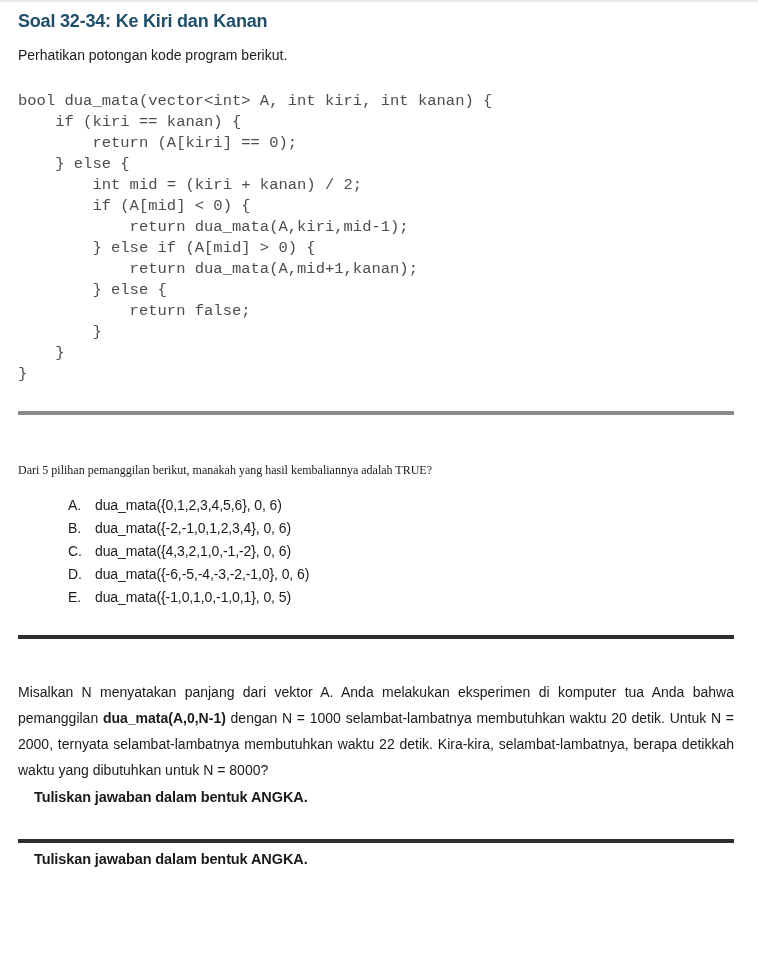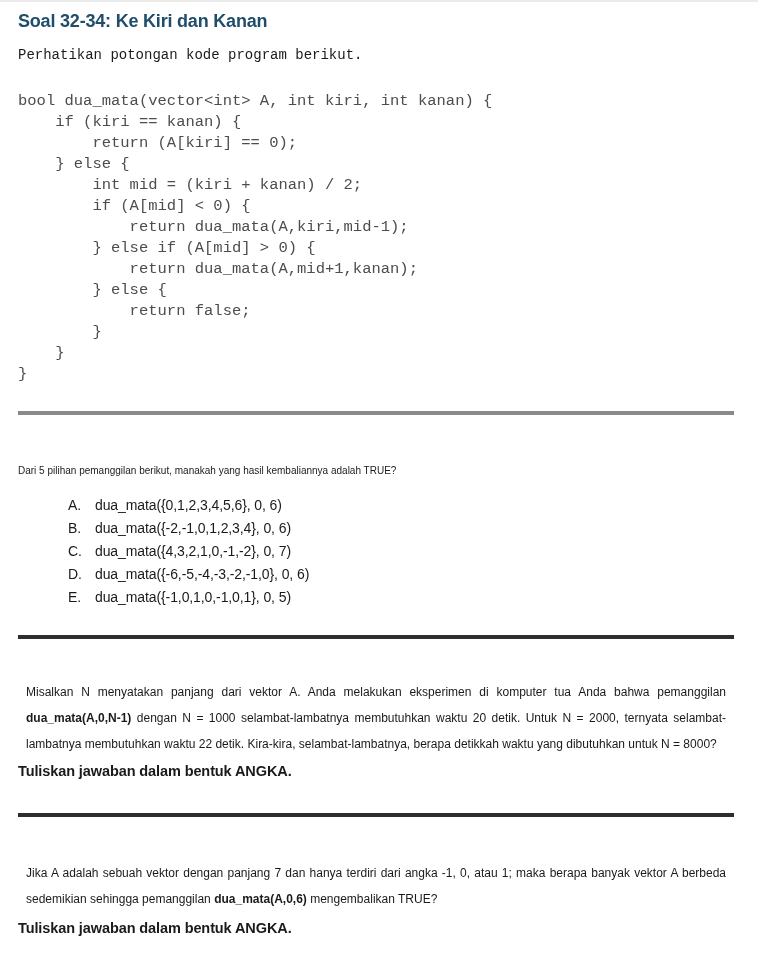--- a/index.html
+++ b/index.html
@@ -18,53 +18,53 @@
     font-family:"Liberation Sans",sans-serif;
     color:var(--body_text);
   }
   .page{padding:7px 24px 0 18px;}
 
   .title{
     margin:2px 0 0;
     font-size:18px;font-weight:700;letter-spacing:-0.2px;
     color:var(--title);
   }
-  .intro{margin:15px 0 0;font-size:14px;line-height:16px;font-family:Liberation Mono, monospace;}
+  .intro{margin:15px 0 0;font-size:14px;line-height:16px;}
 
   .code{
     margin:28px 0 0;
     font-family:"Liberation Mono","DejaVu Sans Mono",monospace;
     font-size:15.5px;line-height:21px;
     color:var(--code_text);
     white-space:pre;
   }
 
   .divider-thick{
     margin-top:26px;height:4px;background:var(--divider_thick);
   }
   .divider-double{
     height:2px;background:#ffffff;
     border-top:2px solid var(--divider_double);
     border-bottom:2px solid var(--divider_double);
   }
   .divider-double.d2{margin-top:26px;}
   .divider-double.d3{margin-top:34px;}
 
-  .prompt{margin:47px 0 8px;font-size:10px;line-height:17px;}
+  .prompt{margin:47px 0 8px;font-size:12px;line-height:17px;font-family:Liberation Serif, serif;}
 
   .options{margin-top:15px;}
   .option{display:flex;align-items:baseline;line-height:23px;font-size:14px;padding-left:50px;}
   .option .opt-label{width:27px;flex:0 0 27px;}
   .option .opt-text{font-weight:400;letter-spacing:-0.1px;}
 
-  .para{margin:40px 8px 0;font-size:12px;line-height:26px;text-align:justify;}
+  .para{margin:40px 0 0;font-size:14px;line-height:26px;text-align:justify;}
   .para.p3{margin-top:43px;}
   .bold-call{font-weight:700;}
 
-  .instruction{margin:6px 0 0;font-size:14.5px;font-weight:700;letter-spacing:-0.1px;}
+  .instruction{margin:6px 16px 0;font-size:14.5px;font-weight:700;letter-spacing:-0.1px;}
   .instruction.i2{margin-top:8px;}
 </style>
 </head>
 <body>
 
 <div class="page">
 
   <h1 class="title">Soal 32-34: Ke Kiri dan Kanan</h1>
 
   <p class="intro">Perhatikan potongan kode program berikut.</p>
@@ -92,37 +92,36 @@
       <div class="option">
         <span class="opt-label">A.</span>
         <span class="opt-text">dua_mata({0,1,2,3,4,5,6}, 0, 6)</span>
       </div>
       <div class="option">
         <span class="opt-label">B.</span>
         <span class="opt-text">dua_mata({-2,-1,0,1,2,3,4}, 0, 6)</span>
       </div>
       <div class="option">
         <span class="opt-label">C.</span>
-        <span class="opt-text">dua_mata({4,3,2,1,0,-1,-2}, 0, 7)</span>
+        <span class="opt-text">dua_mata({4,3,2,1,0,-1,-2}, 0, 6)</span>
       </div>
       <div class="option">
         <span class="opt-label">D.</span>
         <span class="opt-text">dua_mata({-6,-5,-4,-3,-2,-1,0}, 0, 6)</span>
       </div>
       <div class="option">
         <span class="opt-label">E.</span>
         <span class="opt-text">dua_mata({-1,0,1,0,-1,0,1}, 0, 5)</span>
       </div>
     </div>
 
   <div class="divider-double d2"></div>
 
   <p class="para"><span>Misalkan N menyatakan panjang dari vektor A. Anda melakukan eksperimen di komputer tua Anda bahwa pemanggilan </span><span class="bold-call">dua_mata(A,0,N-1)</span><span> dengan N = 1000 selambat-lambatnya membutuhkan waktu 20 detik. Untuk N = 2000, ternyata selambat-lambatnya membutuhkan waktu 22 detik. Kira-kira, selambat-lambatnya, berapa detikkah waktu yang dibutuhkan untuk N = 8000?</span></p>
 
   <p class="instruction">Tuliskan jawaban dalam bentuk ANGKA.</p>
 
   <div class="divider-double d3"></div>
 
-  <p class="para p3"><span>Jika A adalah sebuah vektor dengan panjang 7 dan hanya terdiri dari angka -1, 0, atau 1; maka berapa banyak vektor A berbeda sedemikian sehingga pemanggilan </span><span class="bold-call">dua_mata(A,0,6)</span><span> mengembalikan TRUE?</span></p>
 
   <p class="instruction i2">Tuliskan jawaban dalam bentuk ANGKA.</p>
 
 </div>
 
 </body></html>

